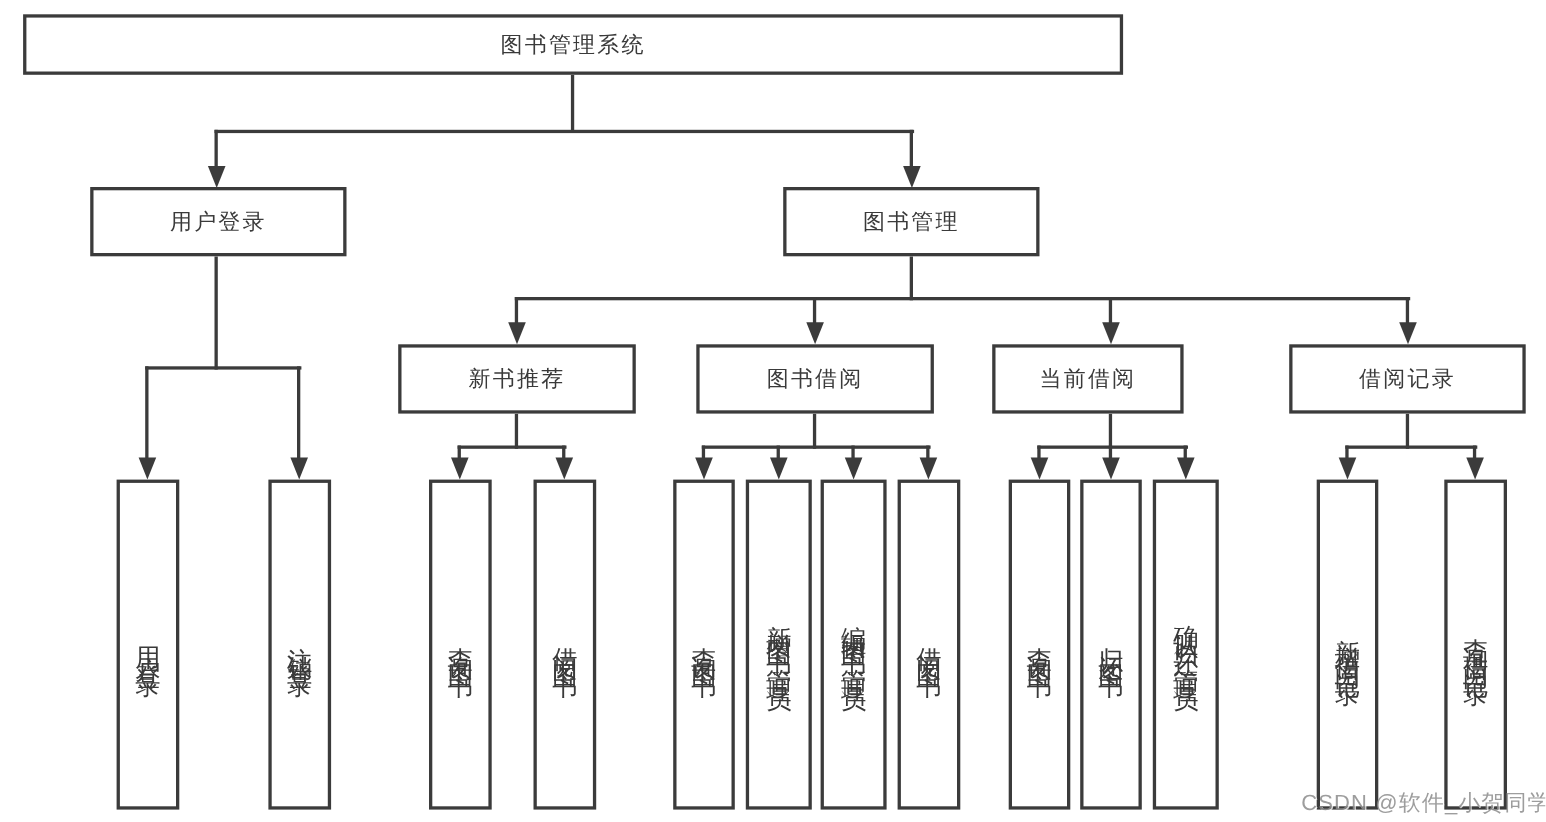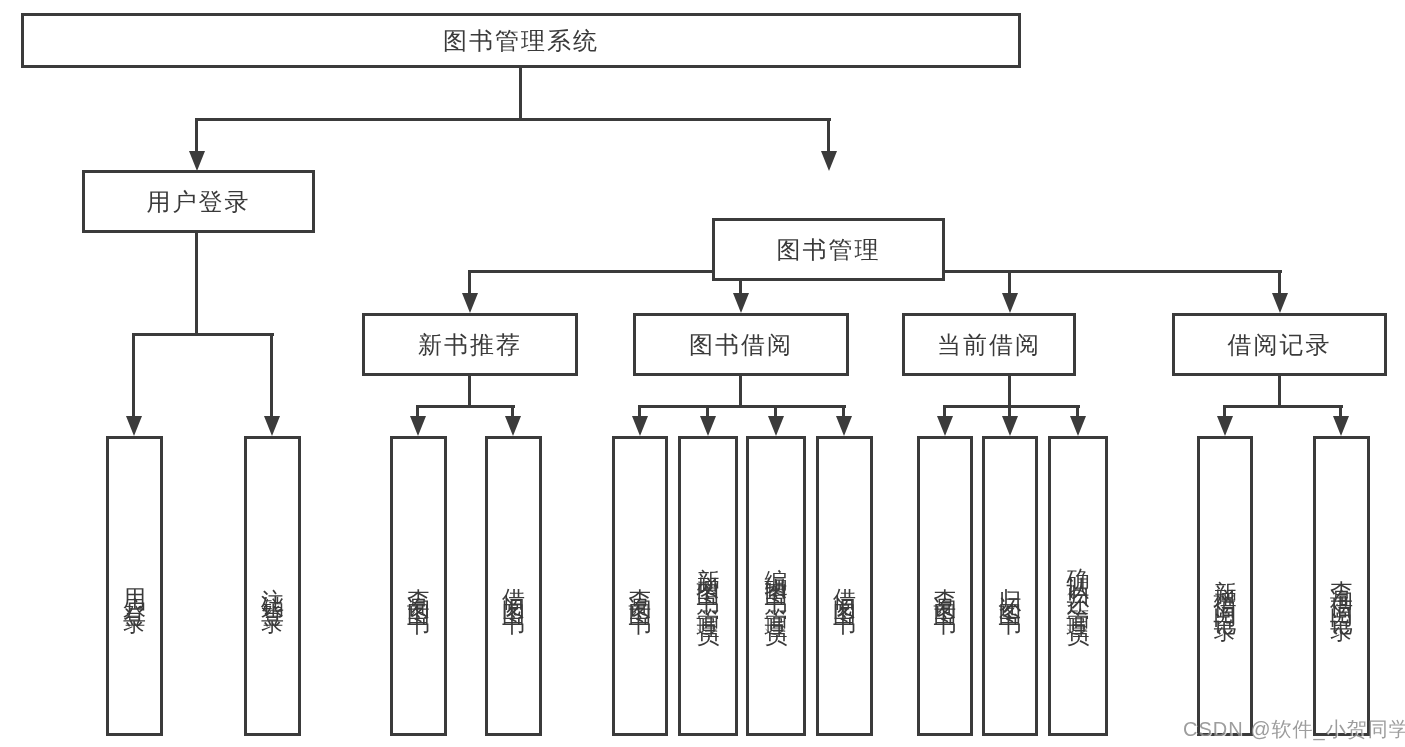--- a/index.html
+++ b/index.html
@@ -9,21 +9,21 @@
     --watermark:#8c8c8c;
   }
   html,body{margin:0;padding:0;background:var(--background);}
   #canvas{
     position:relative;width:1405px;height:747px;background:var(--background);
     overflow:hidden;font-family:"Liberation Sans","DejaVu Sans",sans-serif;
   }
   .node{
     position:absolute;background:#fff;border:3px solid var(--line);
     box-sizing:border-box;display:flex;align-items:center;justify-content:center;
-    color:var(--text);font-size:24px;letter-spacing:2px;white-space:nowrap;
+    color:var(--text);font-size:20px;letter-spacing:2px;white-space:nowrap;
   }
   .vnode{
     writing-mode:vertical-rl;text-orientation:mixed;
     letter-spacing:8px;font-size:23px;white-space:normal;line-height:1;
   }
   .seg{position:absolute;background:var(--line);}
   .arrow{
     position:absolute;width:0;height:0;
     border-left:8px solid transparent;border-right:8px solid transparent;
     border-top:20px solid var(--line);
@@ -94,21 +94,21 @@
   <div class="seg" style="left:1278px;top:376px;width:3px;height:32px;"></div>
   <div class="seg" style="left:1223px;top:405px;width:120px;height:3px;"></div>
   <div class="seg" style="left:1223px;top:405px;width:3px;height:13px;"></div>
   <div class="seg" style="left:1339px;top:405px;width:3px;height:13px;"></div>
   <div class="arrow" style="left:1217px;top:416px;"></div>
   <div class="arrow" style="left:1333px;top:416px;"></div>
 
   <div class="node" style="left:21px;top:13px;width:1000px;height:55px;">图书管理系统</div>
 
   <div class="node" style="left:82px;top:170px;width:233px;height:63px;">用户登录</div>
-  <div class="node" style="left:712px;top:170px;width:233px;height:63px;margin-top:48px;">图书管理</div>
+  <div class="node" style="left:712px;top:170px;width:233px;height:63px;">图书管理</div>
 
   <div class="node" style="left:362px;top:313px;width:216px;height:63px;">新书推荐</div>
   <div class="node" style="left:633px;top:313px;width:216px;height:63px;">图书借阅</div>
   <div class="node" style="left:902px;top:313px;width:174px;height:63px;">当前借阅</div>
   <div class="node" style="left:1172px;top:313px;width:215px;height:63px;">借阅记录</div>
 
   <div class="node vnode" style="left:106px;top:436px;width:57px;height:300px;">用户登录</div>
   <div class="node vnode" style="left:244px;top:436px;width:57px;height:300px;">注销登录</div>
 
   <div class="node vnode" style="left:390px;top:436px;width:57px;height:300px;">查询图书</div>

